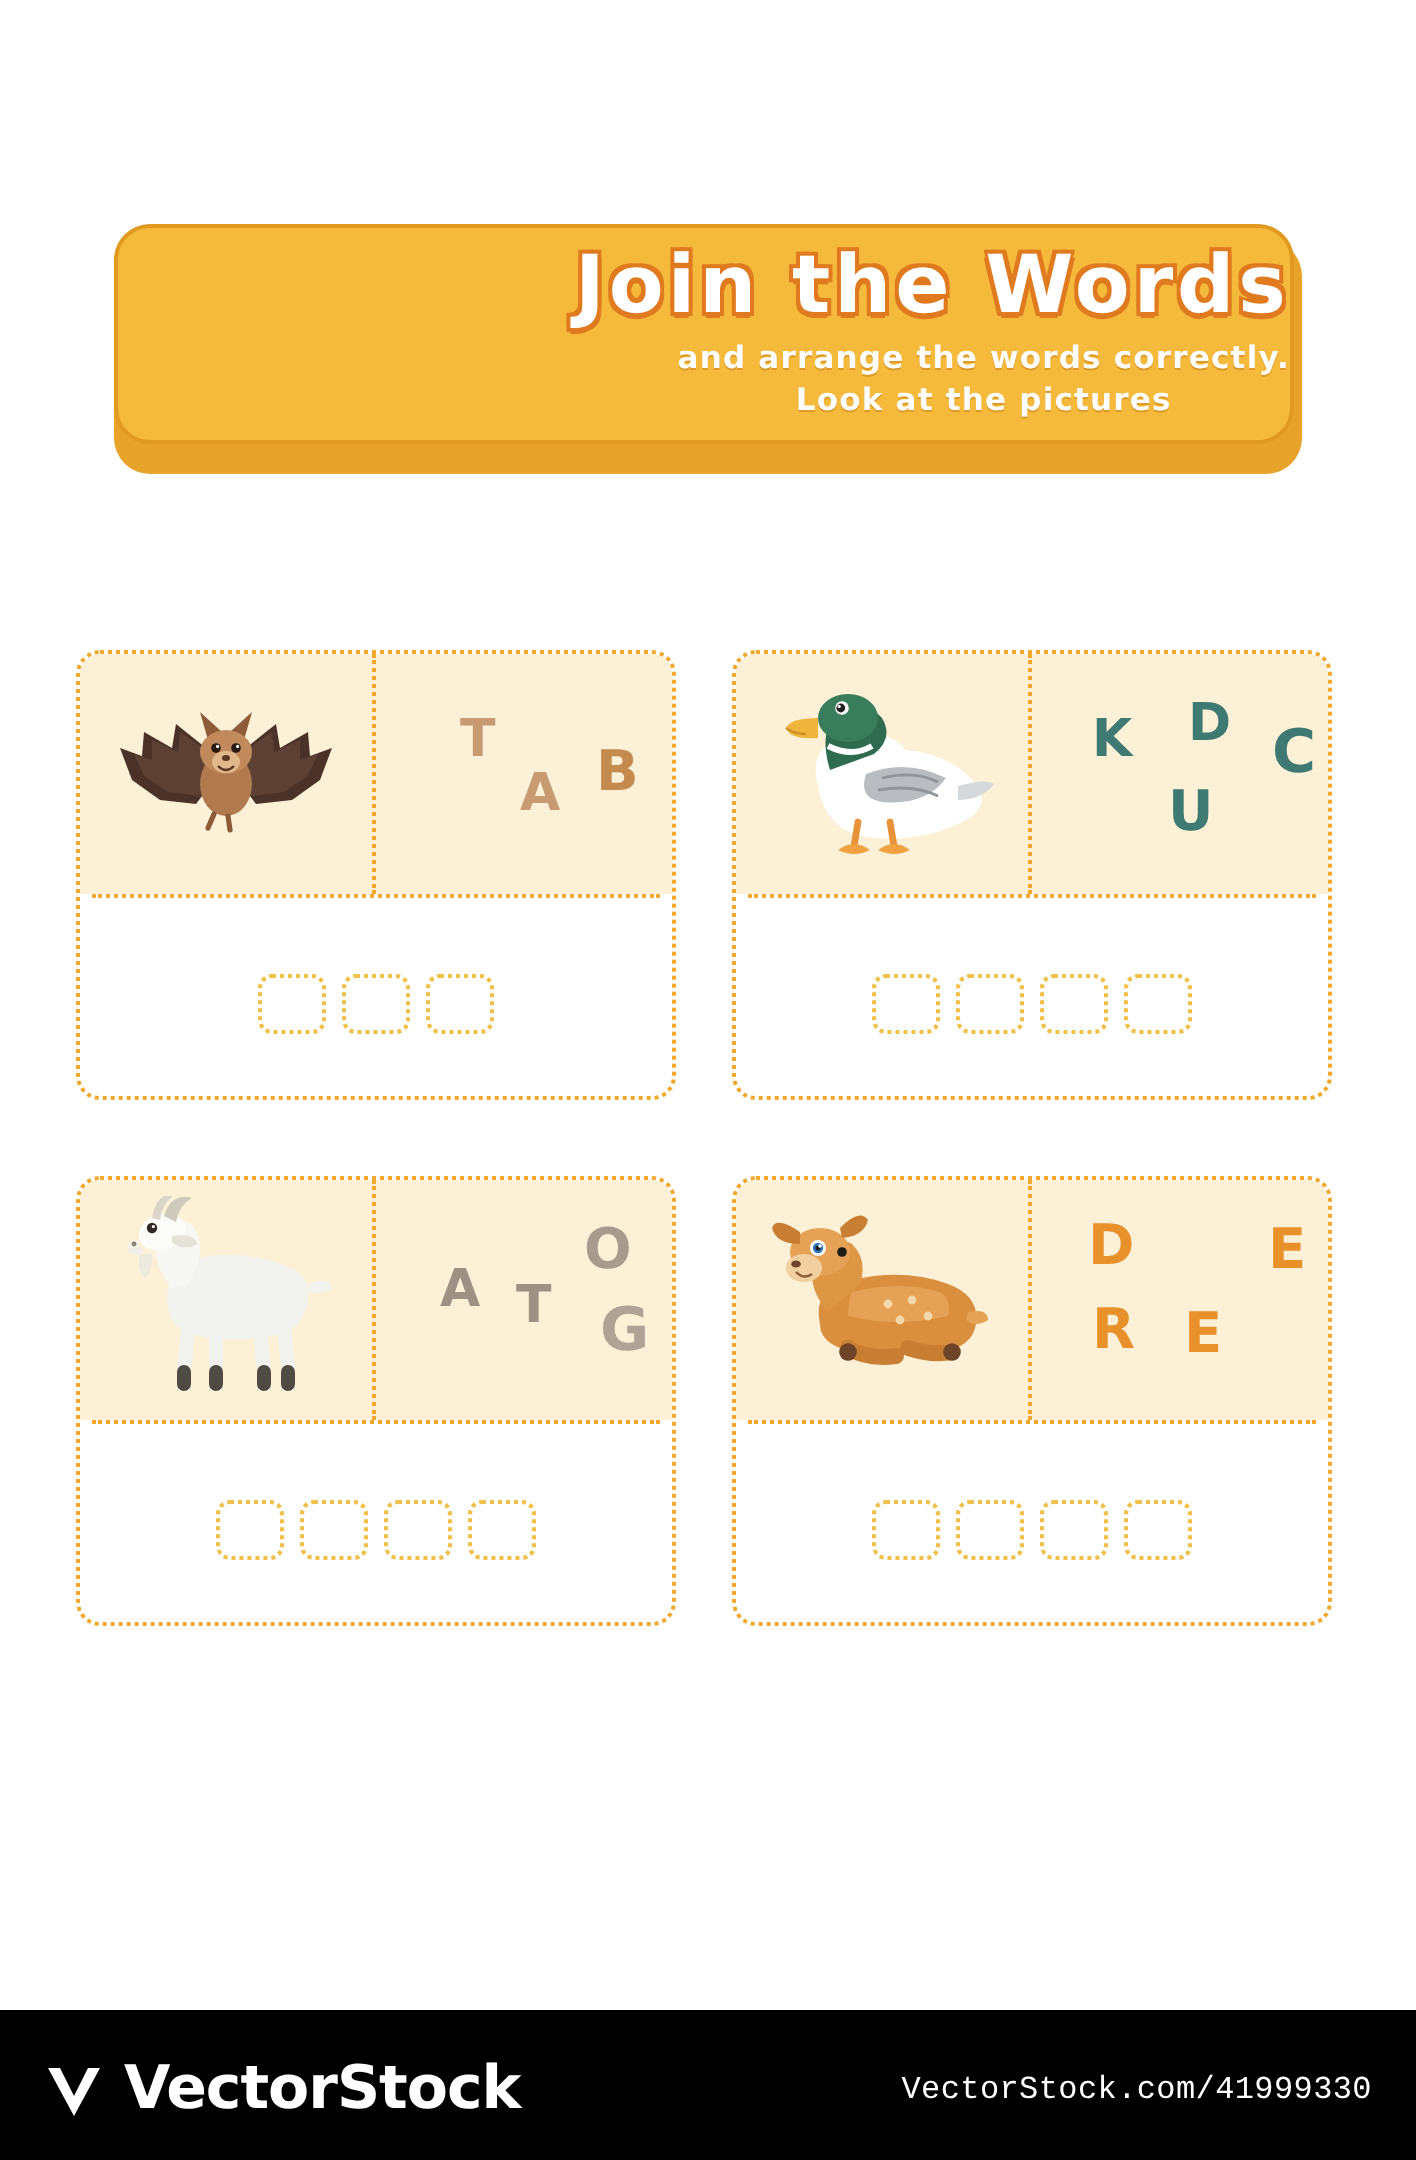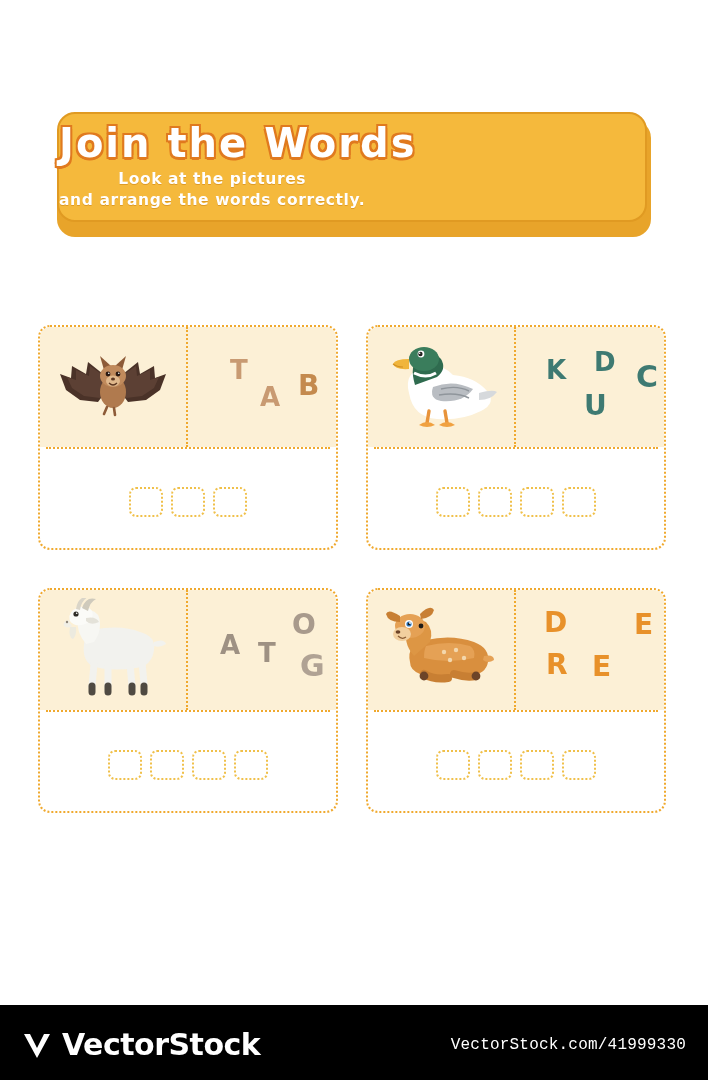--- a/index.html
+++ b/index.html
@@ -47,21 +47,21 @@
     left: 0;
     top: 0;
     width: 590px;
     height: 110px;
     background: #f5b93c;
     border: 2px solid #e09a22;
     border-radius: 18px;
     box-sizing: border-box;
     display: flex;
     flex-direction: column;
-    align-items: flex-start;
+    align-items: flex-end;
     justify-content: center;
   }
   .banner-title {
     font-family: "DejaVu Sans", sans-serif;
     font-size: 40px;
     font-weight: bold;
     color: #ffffff;
     letter-spacing: 2px;
     text-shadow:
       -2px -2px 0 #e07a1f, 2px -2px 0 #e07a1f,
@@ -204,22 +204,22 @@
 </head>
 <body>
 
 <div class="sheet">
 
   <div class="banner-wrap">
     <div class="banner-shadow"></div>
     <div class="banner">
       <div class="banner-title">Join the Words</div>
       <div class="banner-sub">
+        <div>and arrange the words correctly.</div>
         <div>Look at the pictures</div>
-        <div>and arrange the words correctly.</div>
       </div>
     </div>
   </div>
 
   <div class="card c1">
     <div class="card-top">
       <div class="pic-cell">
         <span>
           <svg width="110" height="86" viewBox="0 0 110 86">
 

